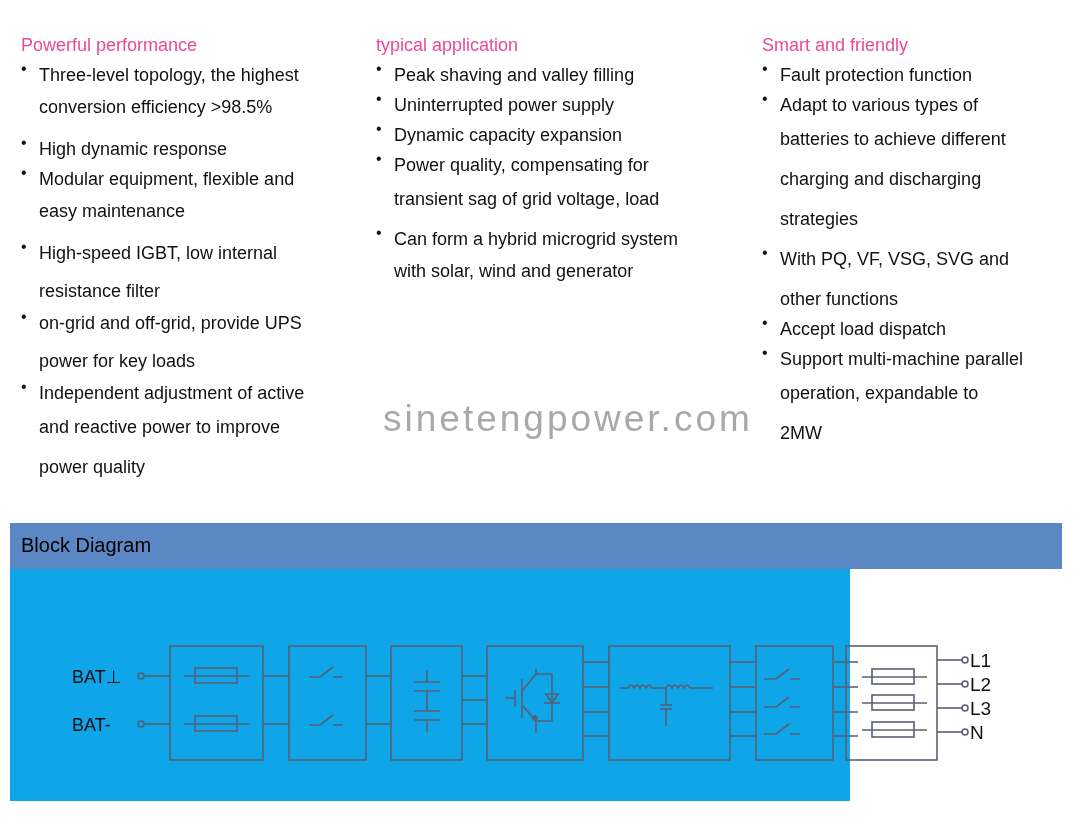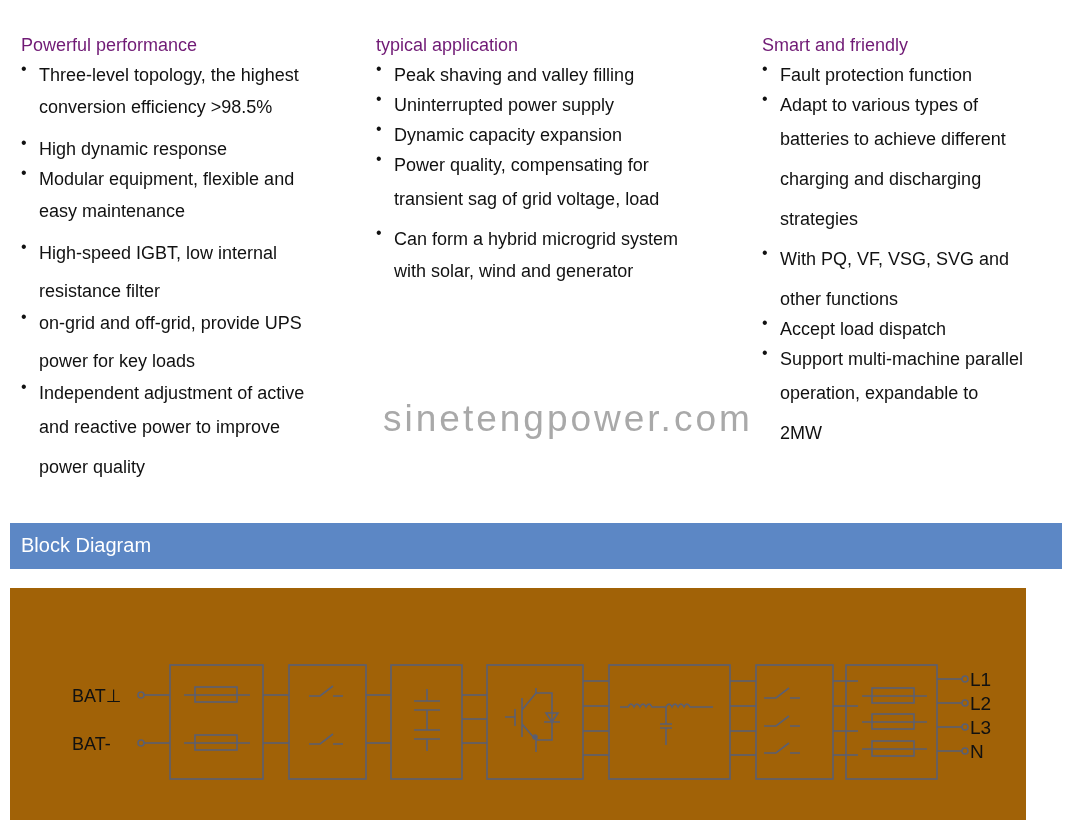--- a/index.html
+++ b/index.html
@@ -1,29 +1,29 @@
 <!DOCTYPE html>
 <html><head>
 <meta charset="utf-8">
 <style>
   html, body { margin:0; padding:0; background:#ffffff; }
   body { width:1080px; height:837px; position:relative; overflow:hidden;
          font-family:"Liberation Sans", sans-serif; color:#111; }
   .col { position:absolute; top:30px; font-size:18px; }
-  .col-title { height:30px; line-height:30px; font-size:18px; color:#701a75; }
+  .col-title { height:30px; line-height:30px; font-size:18px; color:#ec4899; }
   .item { position:relative; padding-left:18px; font-size:18px; text-align:justify; }
   .item .bullet { position:absolute; left:0; top:0; font-size:16px; }
   .line { white-space:nowrap; display:block; }
   .watermark { position:absolute; left:383px; top:398px; font-size:37px; letter-spacing:3px;
                color:#a9a9a9; font-family:"Liberation Sans", sans-serif; }
   .section-header { position:absolute; left:10px; top:523px; width:1052px; height:46px;
-                    background:#5c87c5; color:#ffffff; }
+                    background:#5c87c5; color:#000000; }
   .section-header span { position:absolute; left:11px; top:11px; font-size:20px; }
-  .diagram-panel { position:absolute; left:10px; top:588px; width:1016px; height:232px;
-                   background:#a16207; }
+  .diagram-panel { position:absolute; left:10px; top:569px; width:840px; height:232px;
+                   background:#0ea5e9; }
   svg text { font-family:"Liberation Sans", sans-serif; }
 </style>
 </head>
 <body>
 
 <div class="col" style="left:21px; width:330px;">
   <div class="col-title">Powerful  performance</div>
   <div class="item" style="margin-top:0px;">
     <span class="bullet">•</span>
     <span class="line" style="height:34px;line-height:30px;">Three-level  topology,  the  highest</span>

